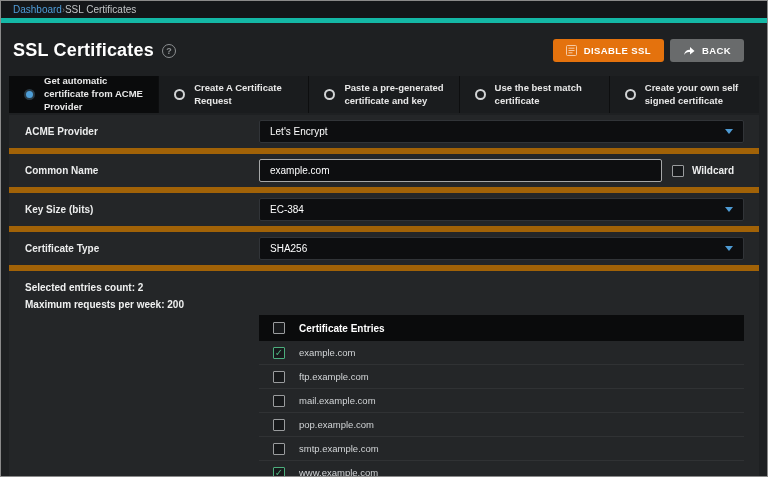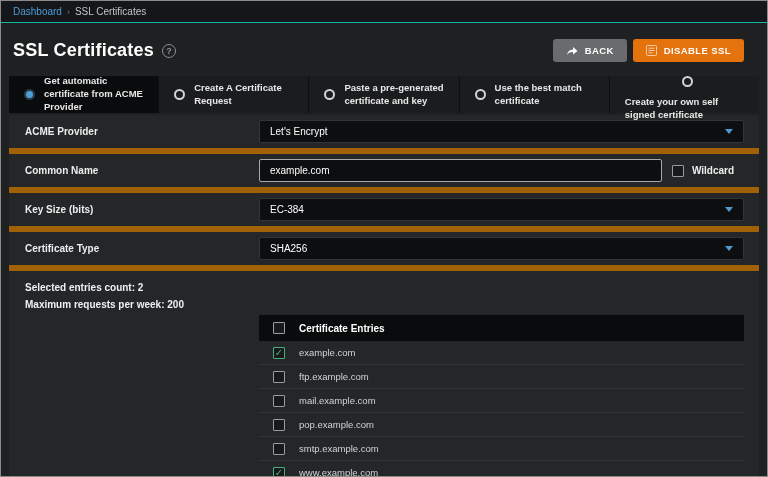--- a/index.html
+++ b/index.html
@@ -4,22 +4,22 @@
 <style>
   * { margin:0; padding:0; box-sizing:border-box; }
   html,body { width:768px; height:477px; }
   body {
     font-family:"Liberation Sans","DejaVu Sans",sans-serif;
     background:#1e2022; color:#e6e6e6; overflow:hidden;
     border:1px solid #8a8a8a;
   }
   
   .topbar {
-    height:22px; background:#141619; border-bottom:1px solid #14b8a6;
-    display:flex; align-items:center; padding:0 12px; font-size:10px; gap:5px;
+    height:22px; background:#141619; border-bottom:5px solid #14b8a6;
+    display:flex; align-items:center; padding:0 12px; font-size:10px; 
   }
   .crumb-link { color:#4f9cd8; cursor:pointer; }
   .crumb-sep  { color:#7a7d80; font-size:9px; }
   .crumb-cur  { color:#c2c5c7; }
   
   .header {
     display:flex; align-items:center; justify-content:space-between;
     padding:16px 23px 14px 12px;
   }
   .title-wrap { display:flex; align-items:center; gap:8px; }
@@ -37,21 +37,21 @@
   }
   .btn-orange { background:#e4720d; }
   .btn-gray   { background:#696b6c; }
   .btn svg { display:block; }
   
   .tabs { display:flex; margin:0 8px; height:37px; }
   .tab {
     flex:1; background:#1a1c1e; border-right:1px solid #0d0e0f;
     display:flex; align-items:center; gap:9px; padding:0 8px 0 15px; cursor:pointer;
   }
-  .tab:last-child { border-right:none;flex-direction:column; }
+  .tab:last-child { border-right:none; }
   .tab.selected { background:#0a0b0c; }
   .radio {
     width:11px; height:11px; border-radius:50%; flex:0 0 auto;
     border:2px solid #d2d4d5; background:transparent;
   }
   .tab.selected .radio { border:2px solid #2a3b46; background:#4e9fd9; }
   .tab-label { font-size:9.5px; font-weight:600; line-height:1.35; color:#e8e8e8; }
   
   .panel { margin:2px 8px 0 8px; background:#242628; }
   .frow {
@@ -113,39 +113,39 @@
   <span class="crumb-sep">›</span>
   <span class="crumb-cur">SSL Certificates</span>
 </div>
 
 <div class="header">
   <div class="title-wrap">
     <span class="page-title">SSL Certificates</span>
     <span class="help-icon">?</span>
   </div>
   <div class="hdr-buttons">
-    <button class="btn btn-gray">
-      <span>
-        <svg width="12" height="10" viewBox="0 0 12 10">
-            <path d="M1,9 C1.6,5.2 4.2,3.6 7,3.8 L7,1 L11.5,5 L7,8.6 L7,6 C4.6,5.6 2.4,6.6 1,9 Z" fill="#ffffff"></path>
-          </svg>
-      </span>
-      <span>BACK</span>
-    </button>
     <button class="btn btn-orange">
       <span>
         <svg width="11" height="11" viewBox="0 0 11 11">
             <rect x="0.5" y="0.5" width="10" height="10" rx="1" fill="none" stroke="#f5c9a3" stroke-width="1"></rect>
             <line x1="2.5" y1="3.2" x2="8.5" y2="3.2" stroke="#f5c9a3" stroke-width="1"></line>
             <line x1="2.5" y1="5.5" x2="8.5" y2="5.5" stroke="#f5c9a3" stroke-width="1"></line>
             <line x1="2.5" y1="7.8" x2="6.5" y2="7.8" stroke="#f5c9a3" stroke-width="1"></line>
           </svg>
       </span>
       <span>DISABLE SSL</span>
     </button>
+    <button class="btn btn-gray">
+      <span>
+        <svg width="12" height="10" viewBox="0 0 12 10">
+            <path d="M1,9 C1.6,5.2 4.2,3.6 7,3.8 L7,1 L11.5,5 L7,8.6 L7,6 C4.6,5.6 2.4,6.6 1,9 Z" fill="#ffffff"></path>
+          </svg>
+      </span>
+      <span>BACK</span>
+    </button>
   </div>
 </div>
 
 <div class="tabs">
   <div class="tab selected">
     <span class="radio"></span>
     <span class="tab-label">Get automatic certificate from ACME Provider</span>
   </div>
   <div class="tab">
     <span class="radio"></span>

